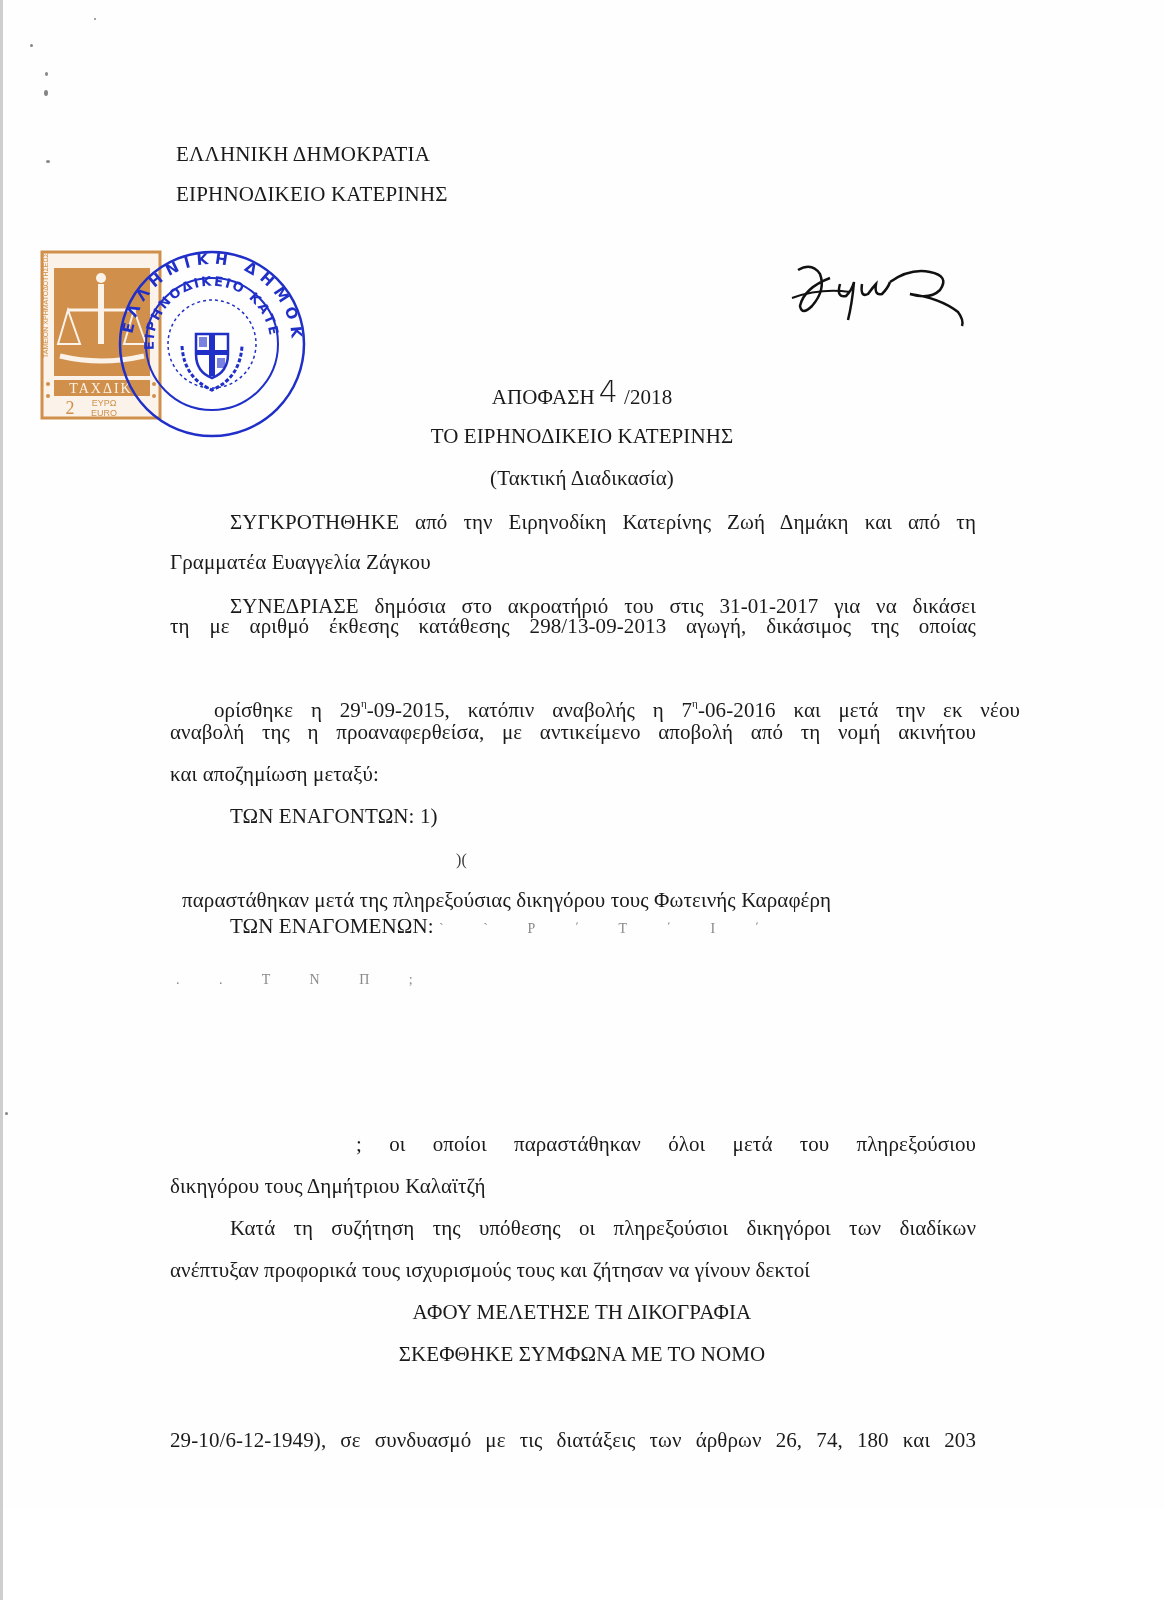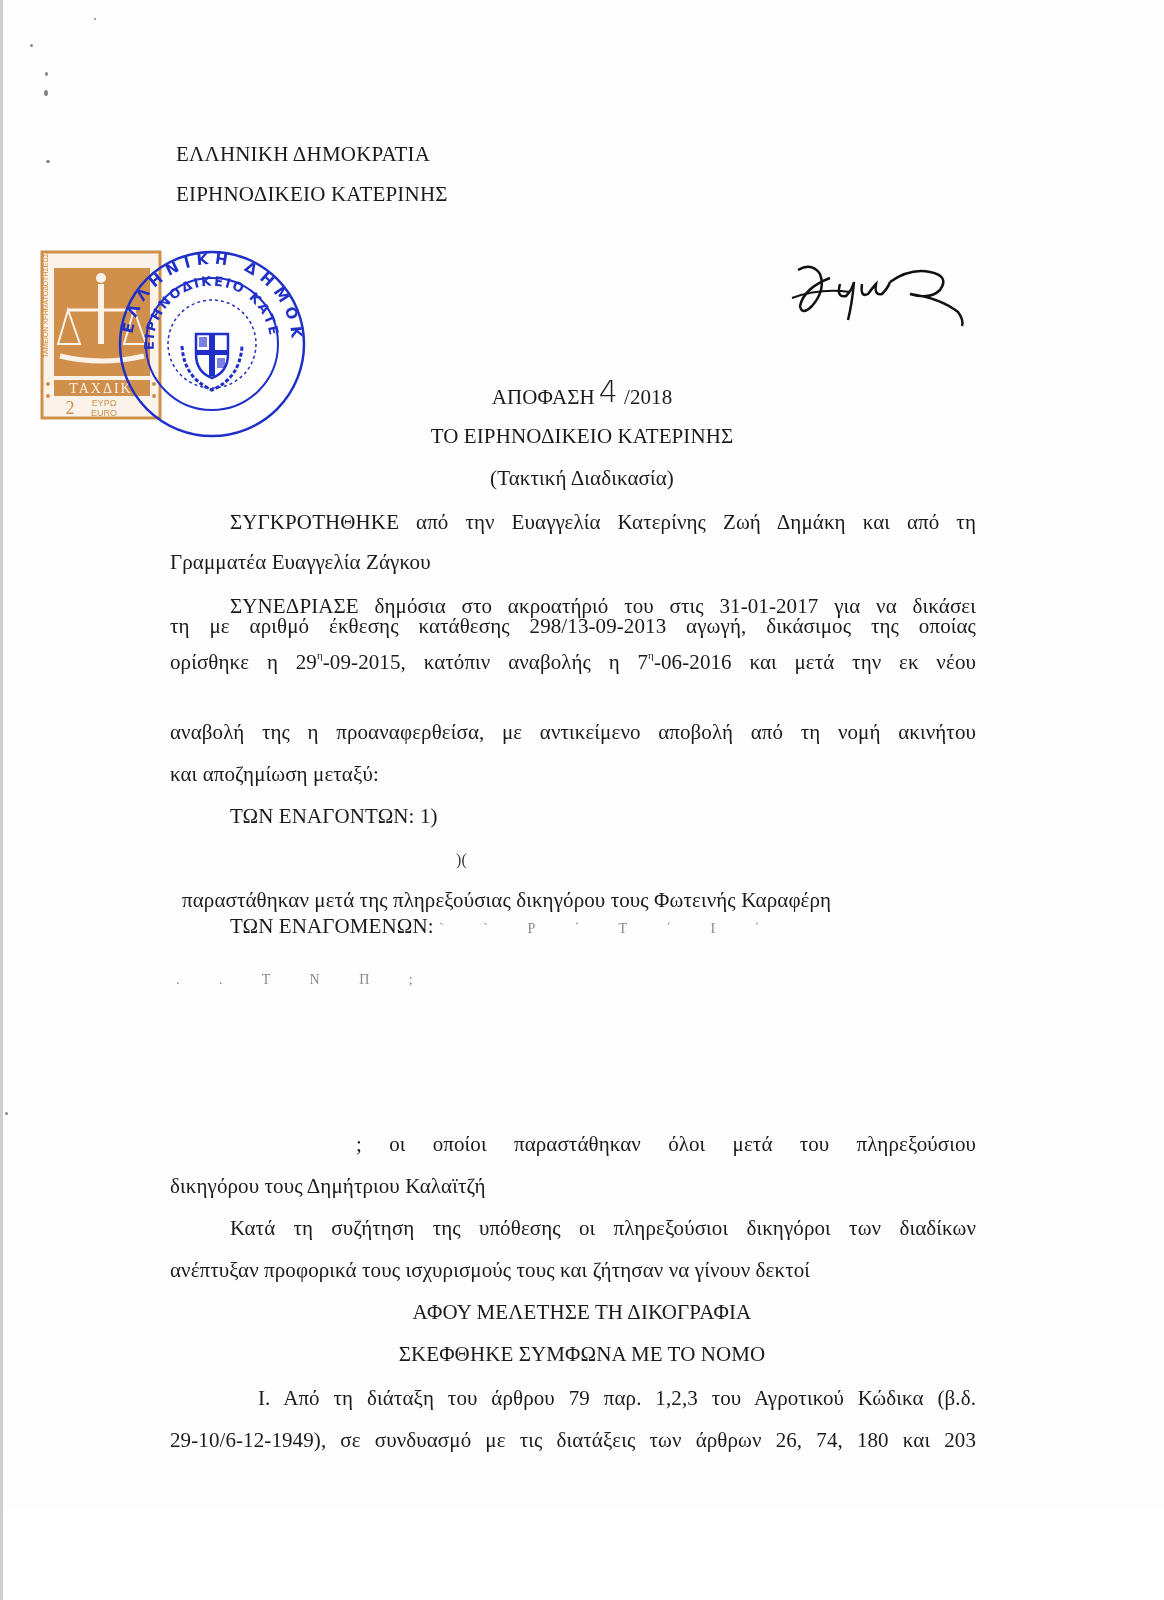--- a/index.html
+++ b/index.html
@@ -166,26 +166,26 @@
     <path d="M72 36 Q70 50 78 46 Q84 38 86 36 Q84 48 92 46 Q98 40 100 34" fill="none" stroke="#111" stroke-width="2.5"></path>
     <path d="M100 34 Q120 20 140 24 Q160 28 150 42 Q140 52 120 46 Q150 50 168 64 Q174 72 172 78" fill="none" stroke="#111" stroke-width="2.5"></path>
   </svg>
 
   <div class="line center" style="top:380px;">
     <span>ΑΠΟΦΑΣΗ</span><span class="handwritten">4</span><span>/2018</span>
   </div>
   <div class="line center" style="top:422px;">ΤΟ ΕΙΡΗΝΟΔΙΚΕΙΟ ΚΑΤΕΡΙΝΗΣ</div>
   <div class="line center" style="top:464px;">(Τακτική Διαδικασία)</div>
 
-  <div class="line" style="left:230px;width:746px;top:508px;text-align:justify;text-align-last:justify;">ΣΥΓΚΡΟΤΗΘΗΚΕ από την Ευαγγελία Κατερίνης Ζωή Δημάκη και από τη</div>
+  <div class="line" style="left:230px;width:746px;top:508px;text-align:justify;text-align-last:justify;">ΣΥΓΚΡΟΤΗΘΗΚΕ από την Ειρηνοδίκη Κατερίνης Ζωή Δημάκη και από τη</div>
   <div class="line" style="left:170px;top:548px;">Γραμματέα Ευαγγελία Ζάγκου</div>
 
   <div class="line" style="left:230px;width:746px;top:592px;text-align:justify;text-align-last:justify;">ΣΥΝΕΔΡΙΑΣΕ δημόσια στο ακροατήριό του στις 31-01-2017 για να δικάσει</div>
   <div class="line justify" style="top:612px;">τη με αριθμό έκθεσης κατάθεσης 298/13-09-2013 αγωγή, δικάσιμος της οποίας</div>
-  <div class="line justify" style="top:648px;"><span>ορίσθηκε η 29</span><sup>η</sup><span>-09-2015, κατόπιν αναβολής η 7</span><sup>η</sup><span>-06-2016 και μετά την εκ νέου</span></div>
+  <div class="line justify" style="top:696px;margin-left:44px;"><span>ορίσθηκε η 29</span><sup>η</sup><span>-09-2015, κατόπιν αναβολής η 7</span><sup>η</sup><span>-06-2016 και μετά την εκ νέου</span></div>
   <div class="line justify" style="top:718px;">αναβολή της η προαναφερθείσα, με αντικείμενο αποβολή από τη νομή ακινήτου</div>
   <div class="line" style="left:170px;top:760px;">και αποζημίωση μεταξύ:</div>
 
   <div class="line" style="left:230px;top:802px;text-align:right;">ΤΩΝ ΕΝΑΓΟΝΤΩΝ: 1)</div>
   <div class="line faded" style="left:456px;top:846px;font-size:16px;">)(</div>
   <div class="line" style="left:170px;top:886px;margin-left:12px;">παραστάθηκαν μετά της πληρεξούσιας δικηγόρου τους Φωτεινής Καραφέρη</div>
 
   <div class="line" style="left:230px;top:912px;">
     <span>ΤΩΝ ΕΝΑΓΟΜΕΝΩΝ:</span>
     <span class="dots">` `  Ρ  ΄  Τ  ΄  Ι ΄</span>
@@ -194,15 +194,14 @@
 
   <div class="line" style="left:356px;width:620px;top:1130px;text-align:justify;text-align-last:justify;word-spacing:10px;">; οι οποίοι παραστάθηκαν όλοι μετά του πληρεξούσιου</div>
   <div class="line" style="left:170px;top:1172px;">δικηγόρου τους Δημήτριου Καλαϊτζή</div>
 
   <div class="line" style="left:230px;width:746px;top:1214px;text-align:justify;text-align-last:justify;">Κατά τη συζήτηση της υπόθεσης οι πληρεξούσιοι δικηγόροι των διαδίκων</div>
   <div class="line" style="left:170px;top:1256px;">ανέπτυξαν προφορικά τους ισχυρισμούς τους και ζήτησαν να γίνουν δεκτοί</div>
 
   <div class="line center" style="top:1298px;">ΑΦΟΥ ΜΕΛΕΤΗΣΕ ΤΗ ΔΙΚΟΓΡΑΦΙΑ</div>
   <div class="line center" style="top:1340px;">ΣΚΕΦΘΗΚΕ  ΣΥΜΦΩΝΑ ΜΕ ΤΟ  ΝΟΜΟ</div>
 
-  <div class="line" style="left:258px;width:718px;top:1384px;text-align:justify;text-align-last:justify;">Ι. Από τη διάταξη του άρθρου 79 παρ. 1,2,3 του Αγροτικού Κώδικα (β.δ.</div>
   <div class="line justify" style="top:1426px;">29-10/6-12-1949), σε συνδυασμό με τις διατάξεις των άρθρων 26, 74, 180 και 203</div>
 </div>
 
 </body></html>

